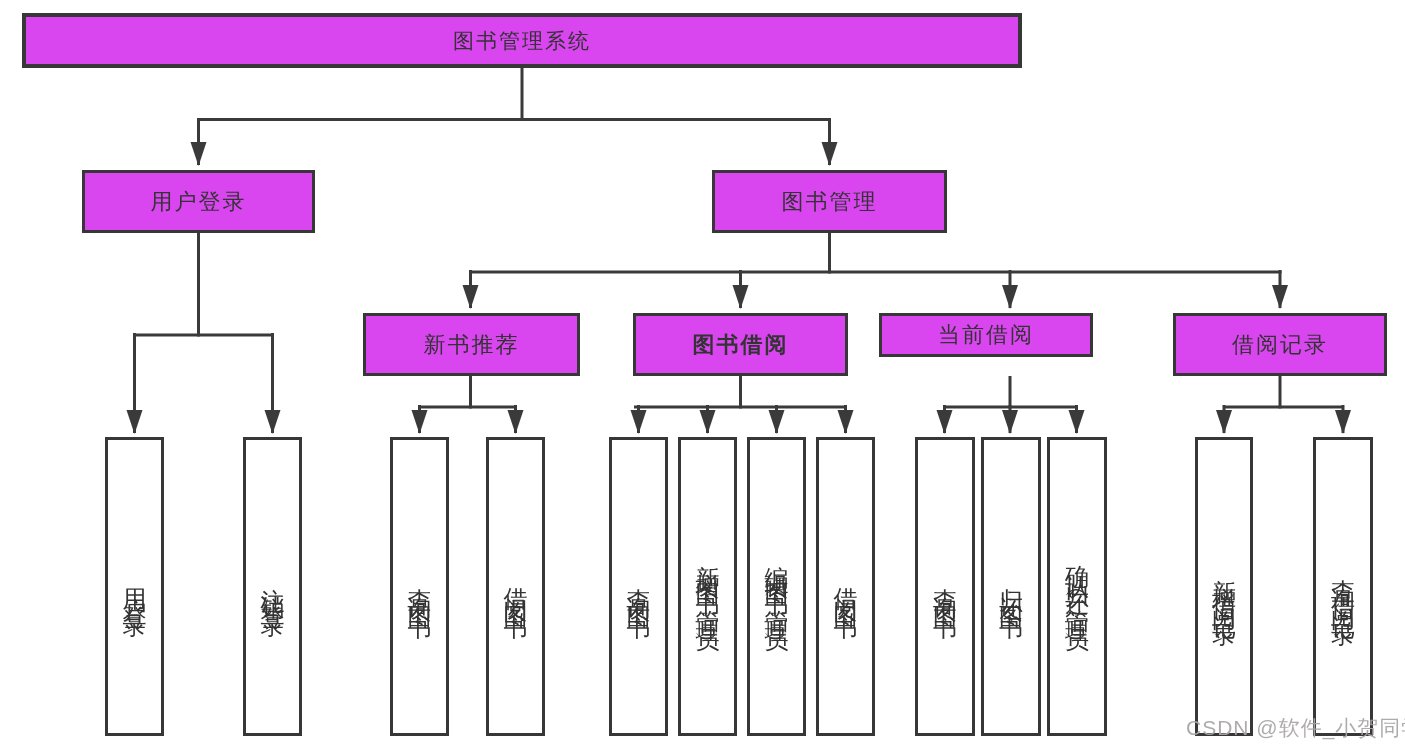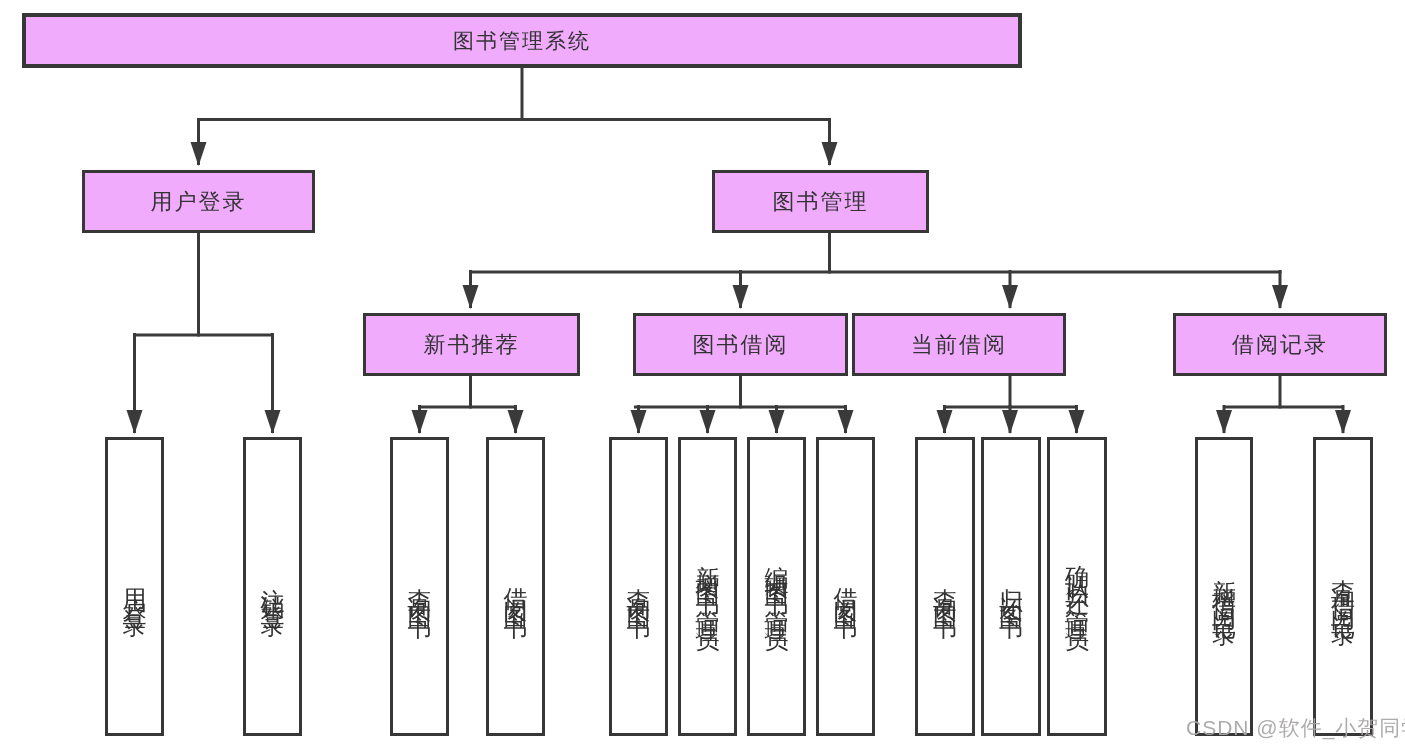--- a/index.html
+++ b/index.html
@@ -18,21 +18,21 @@
   svg.wires {
     position: absolute;
     left: 0; top: 0;
     width: 1405px; height: 747px;
     z-index: 1;
   }
   .hbox {
     position: absolute;
     box-sizing: border-box;
     border: 3px solid #373737;
-    background: #f0abfc;
+    background: #d946ef;
     display: flex;
     align-items: center;
     justify-content: center;
     font-size: 22px;
     letter-spacing: 2px;
     color: #333333;
     z-index: 2;
     white-space: nowrap;
   }
   .hbox.root {
@@ -117,28 +117,28 @@
       <line x1="1280" y1="376" x2="1280" y2="408.5"></line>
       <line x1="1223" y1="407" x2="1344" y2="407"></line>
       <line x1="1224" y1="405" x2="1224" y2="433" marker-end="url(#arw)"></line>
       <line x1="1343" y1="405" x2="1343" y2="433" marker-end="url(#arw)"></line>
     </g>
   </svg>
 
   <div class="hbox root" style="left:22px; top:13px; width:1000px; height:55px;">图书管理系统</div>
 
   <div class="hbox" style="left:82px; top:170px; width:233px; height:63px;">用户登录</div>
-  <div class="hbox" style="left:712px; top:170px; width:217px; height:63px;">图书管理</div>
+  <div class="hbox" style="left:712px; top:170px; width:235px; height:63px;">图书管理</div>
 
   <div class="vbox" style="left:105px; top:437px; width:59px; height:299px;">用户登录</div>
   <div class="vbox" style="left:243px; top:437px; width:59px; height:299px;">注销登录</div>
 
   <div class="hbox" style="left:363px; top:313px; width:217px; height:63px;">新书推荐</div>
-  <div class="hbox" style="left:633px; top:313px; width:215px; height:63px;">图书借阅</div>
-  <div class="hbox" style="left:852px; top:313px; width:214px; height:63px;font-family:Liberation Serif, serif;">当前借阅</div>
+  <div class="hbox" style="left:633px; top:313px; width:215px; height:63px;font-weight:bold;">图书借阅</div>
+  <div class="hbox" style="left:879px; top:313px; width:214px; height:44px;font-family:Liberation Serif, serif;">当前借阅</div>
   <div class="hbox" style="left:1173px; top:313px; width:214px; height:63px;">借阅记录</div>
 
   <div class="vbox" style="left:390px; top:437px; width:59px; height:299px;">查询图书</div>
   <div class="vbox" style="left:486px; top:437px; width:59px; height:299px;">借阅图书</div>
 
   <div class="vbox" style="left:609px; top:437px; width:59px; height:299px;">查询图书</div>
   <div class="vbox" style="left:678px; top:437px; width:59px; height:299px;">新增图书（管理员）</div>
   <div class="vbox" style="left:747px; top:437px; width:59px; height:299px;">编辑图书（管理员）</div>
   <div class="vbox" style="left:816px; top:437px; width:59px; height:299px;">借阅图书</div>
 

